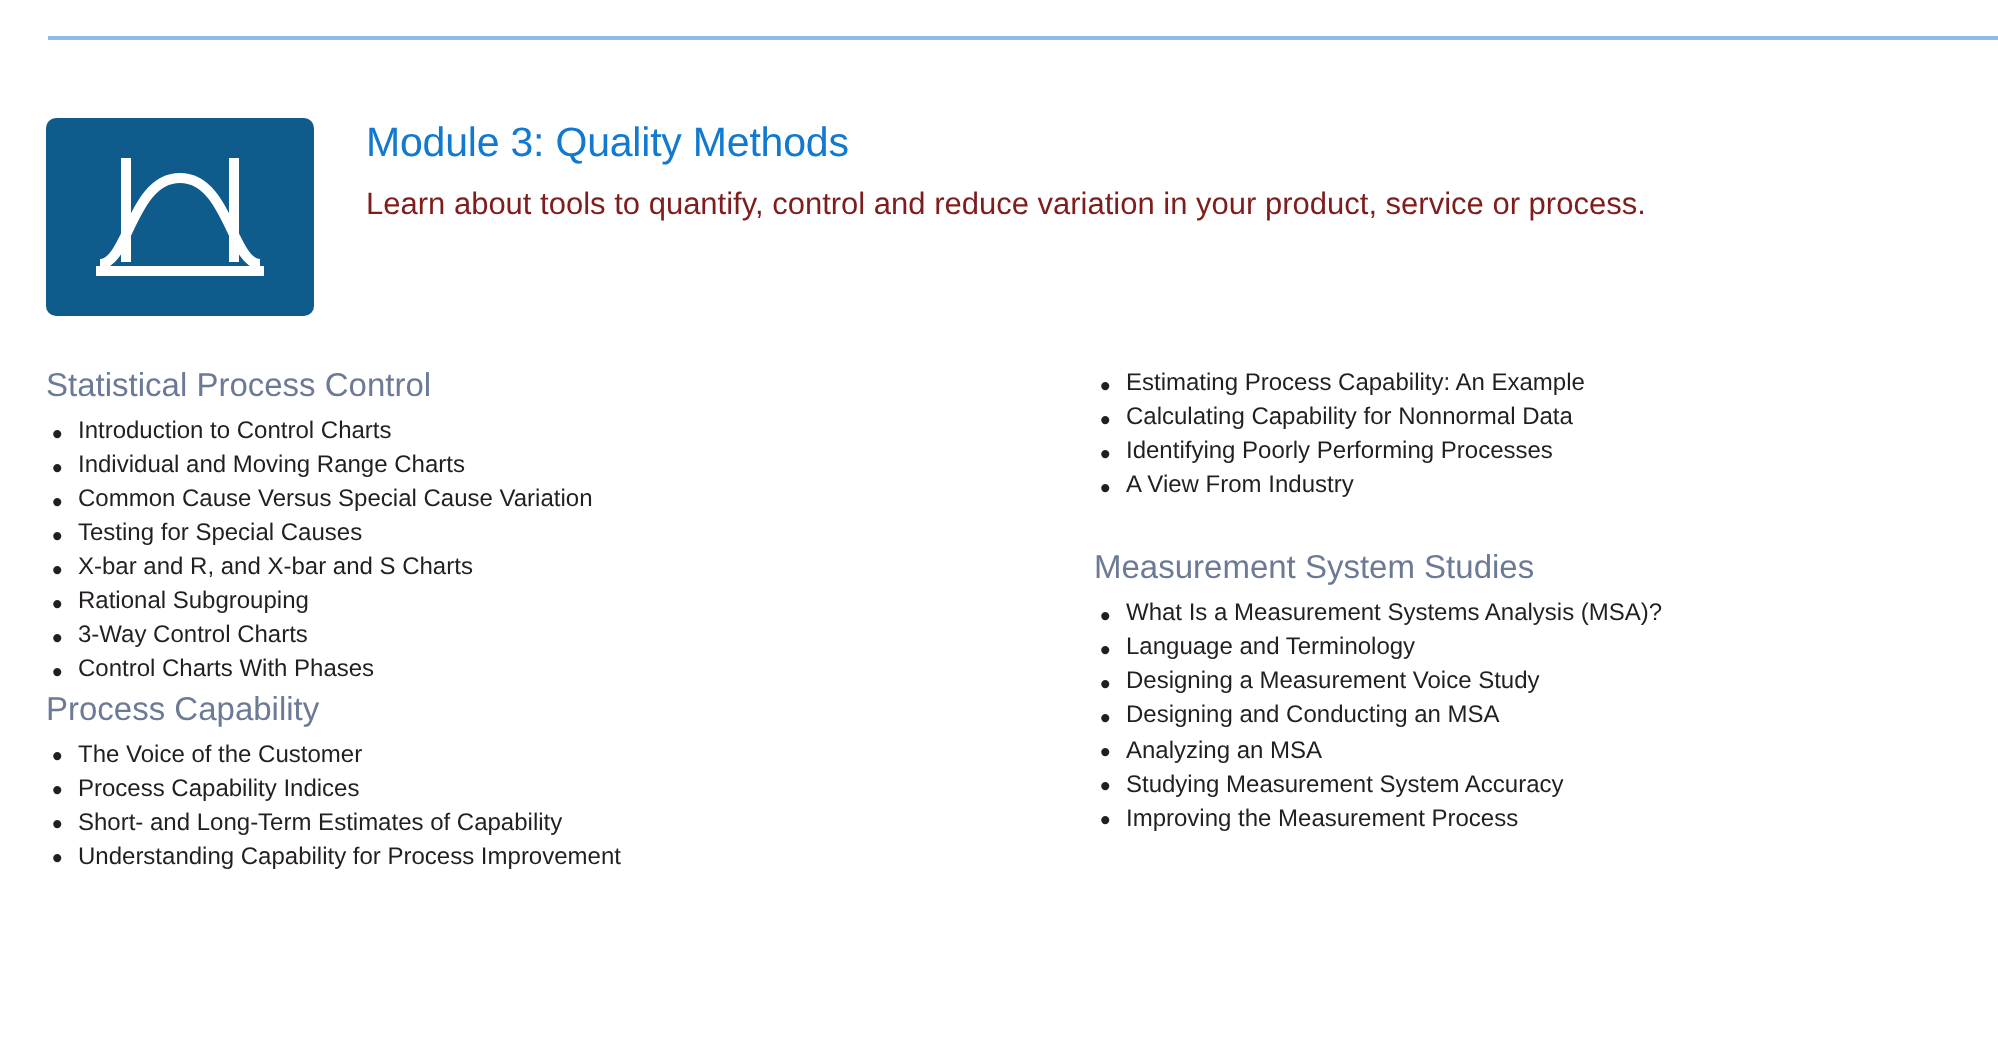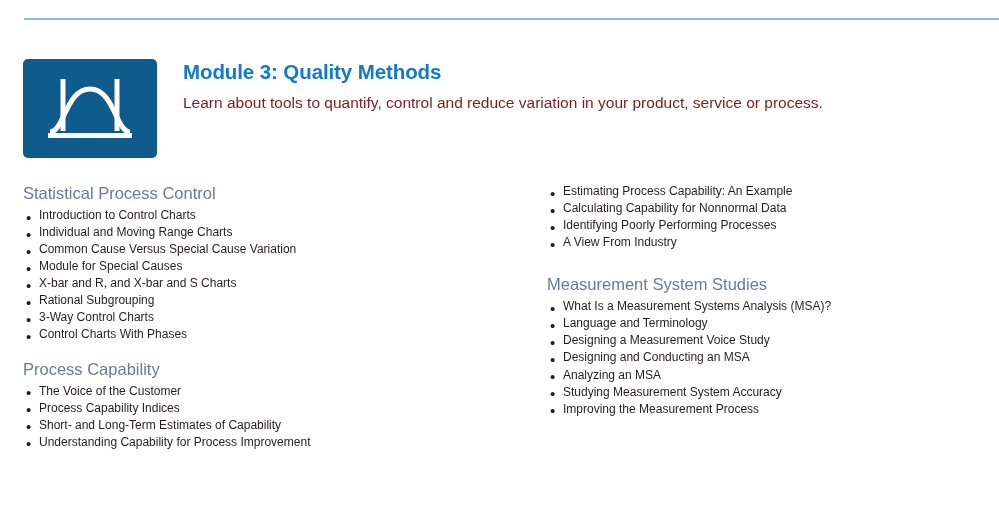--- a/index.html
+++ b/index.html
@@ -50,21 +50,21 @@
   }
   #module-icon svg { display: block; }
 
   #header-text {
     margin-left: 26px;
     padding-top: 1px;
   }
 
   #module-title {
     font-size: 20.5px;
-    font-weight: bold;
+    font-weight: normal;
     color: #1279d0;
     letter-spacing: -0.1px;
     line-height: 1.2;
   }
 
   #module-subtitle {
     margin-top: 7px;
     font-size: 15.5px;
     line-height: 1.48;
     color: #7f1d1d;
@@ -76,21 +76,21 @@
   #content-columns {
     position: absolute;
     left: 0;
     top: 182px;
     width: 999px;
   }
   .column { position: absolute; top: 0; }
   #column-left  { left: 23px;  width: 500px; }
   #column-right { left: 547px; width: 440px; }
 
-  .section { margin-bottom: 14px; }
+  .section { }
   .section:last-child { margin-bottom: 0; }
 
   .section-title {
     font-size: 16.5px;
     color: #6c7a96;
     line-height: 1.35;
     margin-bottom: 3px;
     font-weight: 400;
   }
 
@@ -148,21 +148,21 @@
 </div>
 
 <div id="content-columns">
   <div class="column" id="column-left">
       <div class="section">
         <div class="section-title">Statistical Process Control</div>
         <ul class="topic-list">
           <li class="topic-item">Introduction to Control Charts</li>
           <li class="topic-item">Individual and Moving Range Charts</li>
           <li class="topic-item">Common Cause Versus Special Cause Variation</li>
-          <li class="topic-item">Module for Special Causes</li>
+          <li class="topic-item">Testing for Special Causes</li>
           <li class="topic-item">X-bar and R, and X-bar and S Charts</li>
           <li class="topic-item">Rational Subgrouping</li>
           <li class="topic-item">3-Way Control Charts</li>
           <li class="topic-item">Control Charts With Phases</li>
         </ul>
       </div>
       <div class="section">
         <div class="section-title">Process Capability</div>
         <ul class="topic-list">
           <li class="topic-item">The Voice of the Customer</li>

